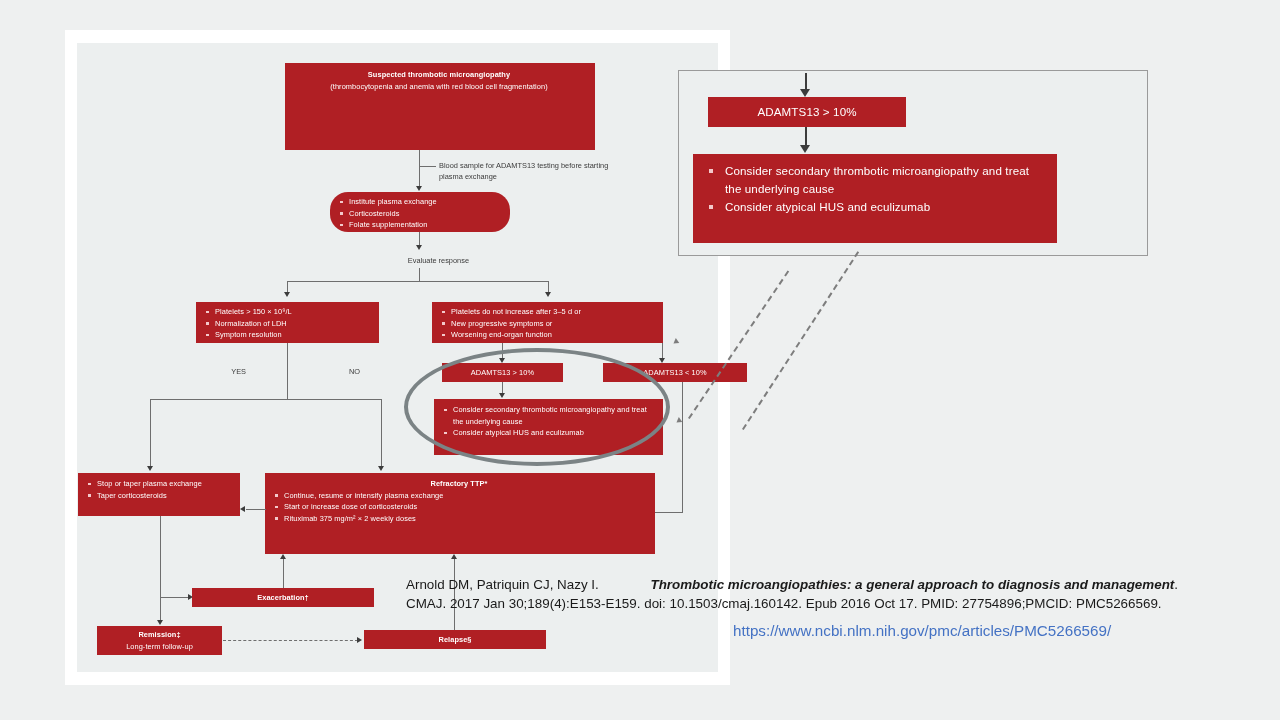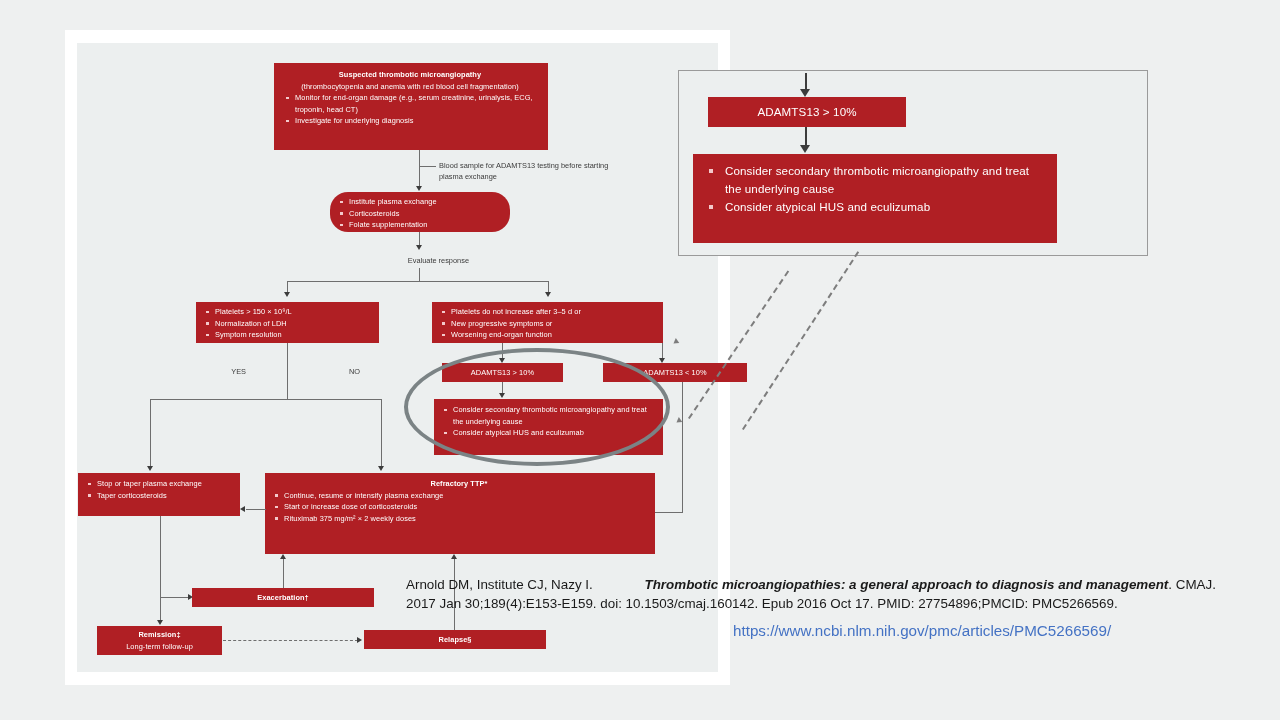--- a/index.html
+++ b/index.html
@@ -93,27 +93,23 @@
     position:absolute;left:733px;top:621px;
     color:#4472c4;font-size:15.2px;line-height:20px;
   }
 </style>
 </head>
 <body>
 
 <div id="white-frame"></div>
 <div id="diagram-canvas"></div>
 
-<div class="node" style="left:274px;top:63px;width:274px;height:87px;padding:6px 10px 16px 8px;">
+<div class="node" style="left:285px;top:63px;width:310px;height:87px;padding:6px 10px 16px 8px;">
   <span class="title">Suspected thrombotic microangiopathy</span>
   <span class="ctr">(thrombocytopenia and anemia with red blood cell fragmentation)</span>
-  <ul>
-    <li>Monitor for end-organ damage (e.g., serum creatinine, urinalysis, ECG, troponin, head CT)</li>
-    <li>Investigate for underlying diagnosis</li>
-  </ul>
 </div>
 
 <div class="ln vl" style="left:418.5px;top:150px;height:39px;"></div>
 <div class="arrow ar-down" style="left:415.5px;top:186px;"></div>
 <div class="ln hl" style="left:419px;top:166px;width:17px;"></div>
 <div class="plabel" style="left:439px;top:160px;width:175px;">Blood sample for ADAMTS13 testing before starting plasma exchange</div>
 
 <div class="node" style="left:330px;top:192px;width:180px;height:40px;padding:4px 6px 0 6px;border-radius:18px;">
   <ul>
     <li>Institute plasma exchange</li>
@@ -254,15 +250,15 @@
   </div>
 </div>
 
 <div class="leader" style="left:688px;top:418px;width:178px;transform:rotate(-56deg);"></div>
 <div class="arrow ar-left" style="left:676px;top:418px;transform:rotate(-35deg);border-right-color:#7d7d7d;"></div>
 
 <div class="leader" style="left:742px;top:429px;width:212px;transform:rotate(-57deg);"></div>
 <div class="arrow ar-left" style="left:673px;top:339px;transform:rotate(-35deg);border-right-color:#7d7d7d;"></div>
 
 <div id="citation">
-  <span>Arnold DM, Institute CJ, Nazy I. </span><span class="bi">Thrombotic microangiopathies: a general approach to diagnosis and management</span><span>. CMAJ. 2017 Jan 30;189(4):E153-E159. doi: 10.1503/cmaj.160142. Epub 2016 Oct 17. PMID: 27754896;PMCID: PMC5266569.</span>
+  <span>Arnold DM, Patriquin CJ, Nazy I. </span><span class="bi">Thrombotic microangiopathies: a general approach to diagnosis and management</span><span>. CMAJ. 2017 Jan 30;189(4):E153-E159. doi: 10.1503/cmaj.160142. Epub 2016 Oct 17. PMID: 27754896;PMCID: PMC5266569.</span>
 </div>
 <div id="cite-link">https://www.ncbi.nlm.nih.gov/pmc/articles/PMC5266569/</div>
 
 </body></html>

